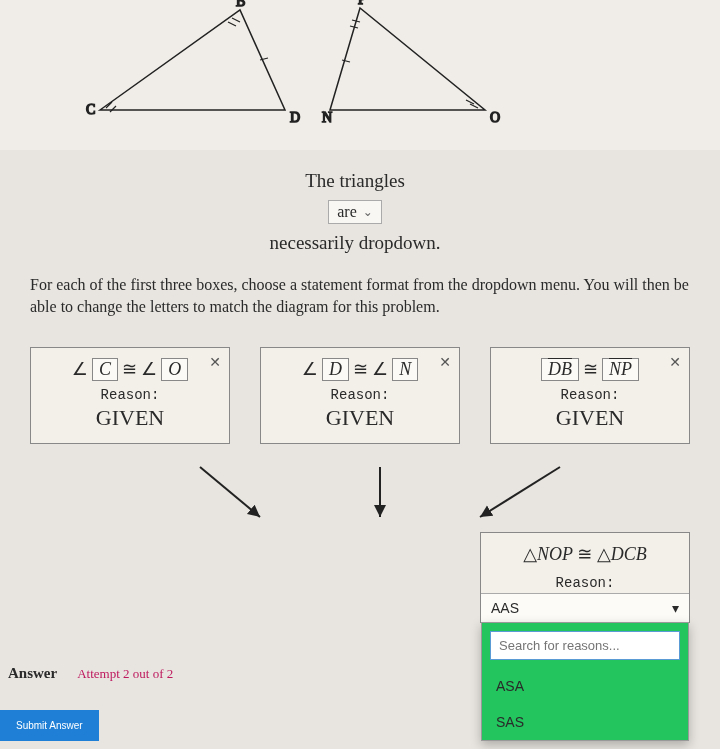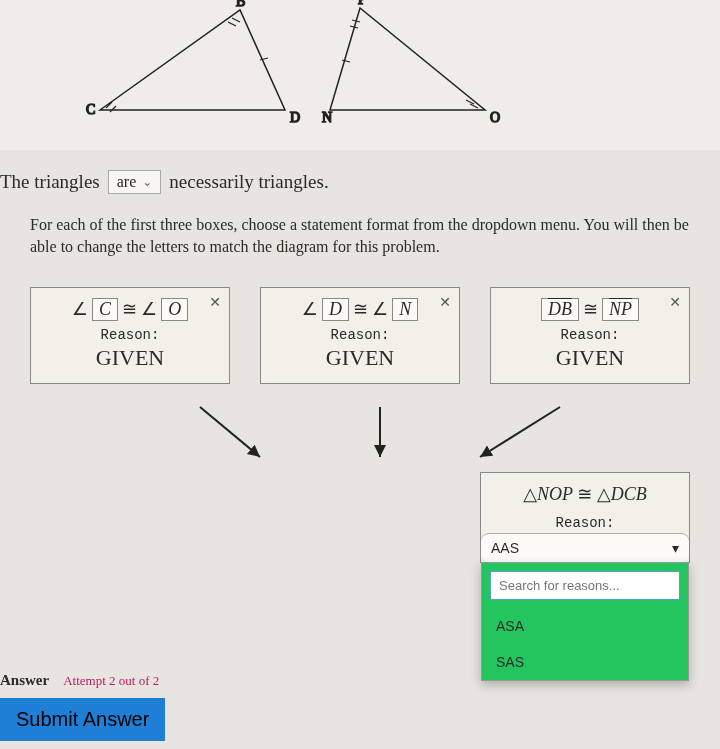--- a/index.html
+++ b/index.html
@@ -16,20 +16,21 @@
       height: 150px;
       position: relative;
       background: #f0ede8;
     }
     .sentence-row {
       padding: 20px 10px 10px 0;
       font-size: 19px;
       display: flex;
       align-items: center;
       gap: 8px;
+      flex-direction: column;
     }
     .select-chip {
       display: inline-flex;
       align-items: center;
       gap: 6px;
       border: 1px solid #aaa;
       background: #f8f7f4;
       padding: 2px 8px;
       font-size: 16px;
       cursor: pointer;
@@ -124,21 +125,20 @@
       border-top: 1px solid #aaa;
       background: #fcfbf8;
       padding: 6px 10px;
       text-align: left;
       font-size: 14px;
       display: flex;
       justify-content: space-between;
       align-items: center;
       cursor: pointer;
       font-family: Arial, sans-serif;
-      border-radius: 8px;
     }
     .dropdown-panel {
       position: absolute;
       top: 100%;
       left: 0;
       right: 0;
       background: #22c55e;
       border: 1px solid #999;
       box-shadow: 0 4px 10px rgba(0,0,0,0.25);
       z-index: 10;
@@ -156,39 +156,39 @@
       color: #999;
     }
     .dd-option {
       padding: 10px 14px;
       font-size: 14px;
       cursor: pointer;
       text-align: left;
     }
     .answer-row {
       position: absolute;
-      bottom: 60px;
+      bottom: 67px;
       left: 0;
-      padding-left: 0;
+      padding-left: 8px;
       font-size: 15px;
       display: flex;
       align-items: baseline;
-      gap: 14px;
+      gap: 20px;
     }
     .answer-label { font-weight: bold; }
     .attempt { color: #be185d; font-size: 13px; }
     .submit-btn {
       position: absolute;
       bottom: 8px;
       left: 0;
       background: #1f7fd6;
-      color: #000000;
+      color: #ffffff;
       border: none;
       padding: 10px 16px;
-      font-size: 20px;
+      font-size: 10px;
       cursor: pointer;
       font-family: Arial, sans-serif;
     }
   </style>
 </head>
 <body>
 
 <div class="diagram-area">
   <svg viewBox="0 0 720 150" width="720" height="150">
     <g stroke="#222" stroke-width="1.5" fill="none">
@@ -211,21 +211,21 @@
     </g>
   </svg>
 </div>
 
 <div class="sentence-row">
   <span>The triangles</span>
   <span class="select-chip">
     <span>are</span>
     <span class="chevron">⌄</span>
   </span>
-  <span>necessarily triangles.</span>
+  <span>necessarily dropdown.</span>
 </div>
 
 <div class="instructions">For each of the first three boxes, choose a statement format from the dropdown menu. You will then be able to change the letters to match the diagram for this problem.</div>
 
 <div class="proof-row">
   <div class="proof-card">
     <span class="close-x">✕</span>
     <div class="stmt">
       <span class="angle-sym">∠</span>
       <span class="letter-box">C</span>

